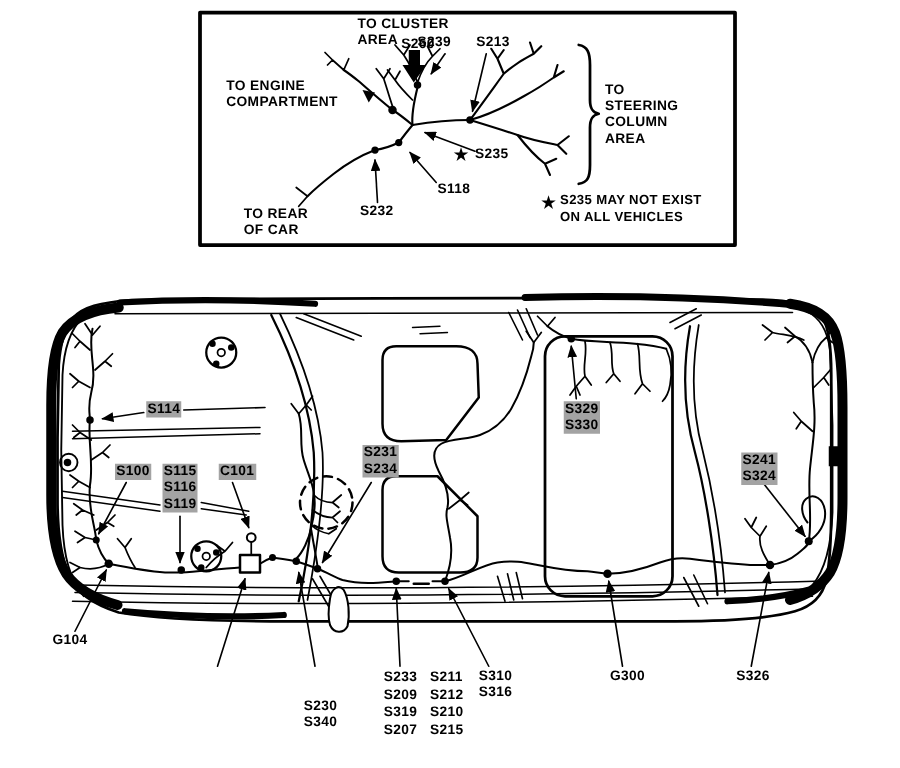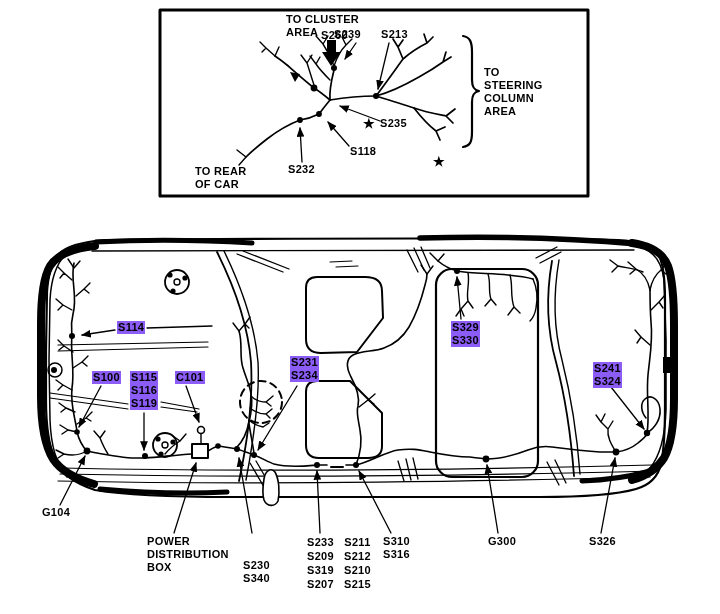--- a/index.html
+++ b/index.html
@@ -1,25 +1,25 @@
 <!DOCTYPE html>
 <html><head>
 <meta charset="utf-8">
 <style>
   html,body{margin:0;padding:0;background:#ffffff;}
   #stage{position:relative;width:720px;height:614px;background:#ffffff;overflow:hidden;
          font-family:"Liberation Sans",sans-serif;}
   #art{position:absolute;left:0;top:0;}
   .lbl{position:absolute;font-weight:bold;font-size:11px;line-height:13px;color:#000;
        letter-spacing:.3px;white-space:pre-line;}
-  .bg{background:#8b5cf6;padding:0 1px;}
+  .bg{background:#a3a3a3;padding:0 1px;}
   .sm{font-size:10.5px;line-height:14px;}
   .star{position:absolute;font-size:13px;line-height:13px;color:#000;font-weight:bold;}
   .und{text-underline-offset:2px;}
-  .cols{line-height:14px;text-align:center;}
+  .cols{line-height:14px;}
 </style>
 </head>
 <body>
 
 <div id="stage">
 
 <svg id="art" width="720" height="614" viewBox="0 0 720 614" fill="none" stroke="#000" stroke-linecap="round" stroke-linejoin="round">
   <defs>
     <marker id="ah" viewBox="0 0 10 8" refX="9" refY="4" markerWidth="7.5" markerHeight="6" orient="auto">
       <path d="M0,0 L10,4 L0,8 Z" fill="#000" stroke="none"></path>
@@ -257,42 +257,43 @@
     <line x1="461" y1="319" x2="457" y2="277" marker-end="url(#ah)"></line>
     <line x1="611" y1="387" x2="644" y2="429" marker-end="url(#ah)"></line>
   </g>
 </svg>
 
   <div class="lbl" style="left:286px;top:13px">TO CLUSTER
 AREA</div>
   <div class="lbl" style="left:321px;top:29px">S260</div>
   <div class="lbl" style="left:334px;top:28px">S239</div>
   <div class="lbl" style="left:381px;top:28px">S213</div>
+  <div class="lbl" style="left:181px;top:63px">TO ENGINE
+COMPARTMENT</div>
   <div class="lbl" style="left:484px;top:66px">TO
 STEERING
 COLUMN
 AREA</div>
   <span class="star" style="left:363px;top:117px">★</span>
   <div class="lbl und" style="left:380px;top:117px">S235</div>
   <div class="lbl" style="left:350px;top:145px">S118</div>
   <div class="lbl" style="left:288px;top:163px">S232</div>
   <div class="lbl" style="left:195px;top:165px">TO REAR
 OF CAR</div>
   <span class="star" style="left:433px;top:155px">★</span>
+  <div class="lbl sm" style="left:448px;top:153px">S235 MAY NOT EXIST
+ON ALL VEHICLES</div>
 
   <div class="lbl bg" style="left:117px;top:321px">S114</div>
   <div class="lbl bg" style="left:92px;top:371px">S100</div>
   <div class="lbl bg" style="left:130px;top:371px">S115
 S116
 S119</div>
   <div class="lbl bg" style="left:175px;top:371px">C101</div>
   <div class="lbl" style="left:42px;top:506px">G104</div>
-  <div class="lbl" style="left:147px;top:535px">POWER
-DISTRIBUTION
-BOX</div>
   <div class="lbl" style="left:243px;top:559px">S230
 S340</div>
   <div class="lbl cols" style="left:307px;top:535px">S233
 S209
 S319
 S207</div>
   <div class="lbl cols" style="left:344px;top:535px">S211
 S212
 S210
 S215</div>

